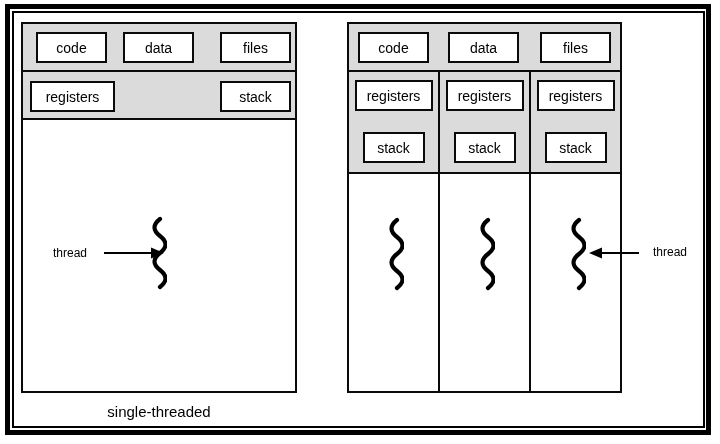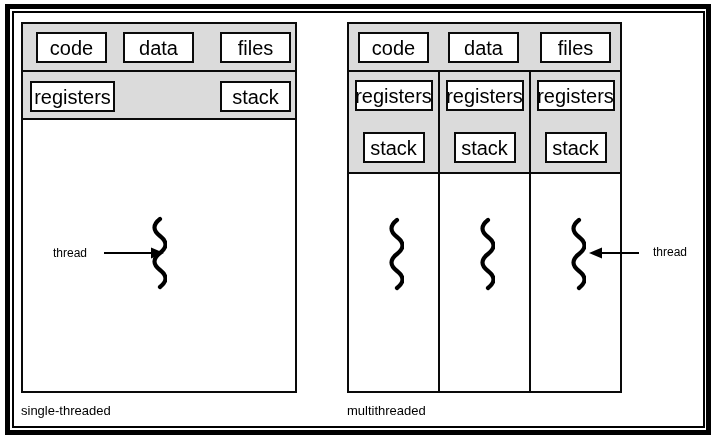--- a/index.html
+++ b/index.html
@@ -30,21 +30,21 @@
   .gray-row {
     position: absolute; left: 0; right: 0; background: #dbdbdb;
     border-bottom: 2px solid #0a0a0a;
   }
   .row1 { top: 0; height: 48px; }
   .row2 { top: 48px; height: 48px; }
   .label-box {
     position: absolute; height: 31px; background: #fff;
     border: 2px solid #0a0a0a;
     display: flex; align-items: center; justify-content: center;
-    font-size: 20px; line-height: 1; white-space: nowrap;
+    font-size: 14px; line-height: 1; white-space: nowrap;
   }
   
   .pl-code  { left: 13px;  top: 8px; width: 71px; }
   .pl-data  { left: 100px; top: 8px; width: 71px; }
   .pl-files { left: 197px; top: 8px; width: 71px; }
   .pl-registers { left: 7px;   top: 9px; width: 85px; }
   .pl-stack     { left: 197px; top: 9px; width: 71px; }
   
   .pr-code  { left: 9px;   top: 8px; width: 71px; }
   .pr-data  { left: 99px;  top: 8px; width: 71px; }
@@ -67,21 +67,21 @@
   .thread-label {
     position: absolute; font-size: 12px; line-height: 1; white-space: nowrap;
   }
   .tl-left  { left: 30px; top: 223px; }   
   .arrow-right-wrap { position: absolute; left: 80px; top: 222px; }
   .squiggle-left-wrap { position: absolute; left: 124px; top: 192px; }
   .arrow-left-wrap { position: absolute; left: 588px; top: 246px; }
   .tl-right { left: 653px; top: 246px; }  
   
   .caption {
-    position: absolute; top: 403px; font-size: 13px; text-align: left;
+    position: absolute; top: 403px; font-size: 15px; text-align: center;
     line-height: 1.2;
   }
   .caption-left  { left: 21px;  width: 276px; }
   .caption-right { left: 347px; width: 275px; }
   svg { display: block; }
 </style>
 </head>
 <body>
 
 <div class="stage">
@@ -197,15 +197,14 @@
 
   <span class="arrow-left-wrap">
     <svg width="52" height="14" viewBox="0 0 52 14">
       <polygon points="1,7 14,1.5 14,12.5" fill="#000"></polygon>
       <line x1="13" y1="7" x2="51" y2="7" stroke="#000" stroke-width="2.2"></line>
     </svg>
   </span>
   <span class="thread-label tl-right">thread</span>
 
   <div class="caption caption-left">single-threaded</div>
-  <div class="caption caption-right">multithreaded</div>
 
 </div>
 
 </body></html>

